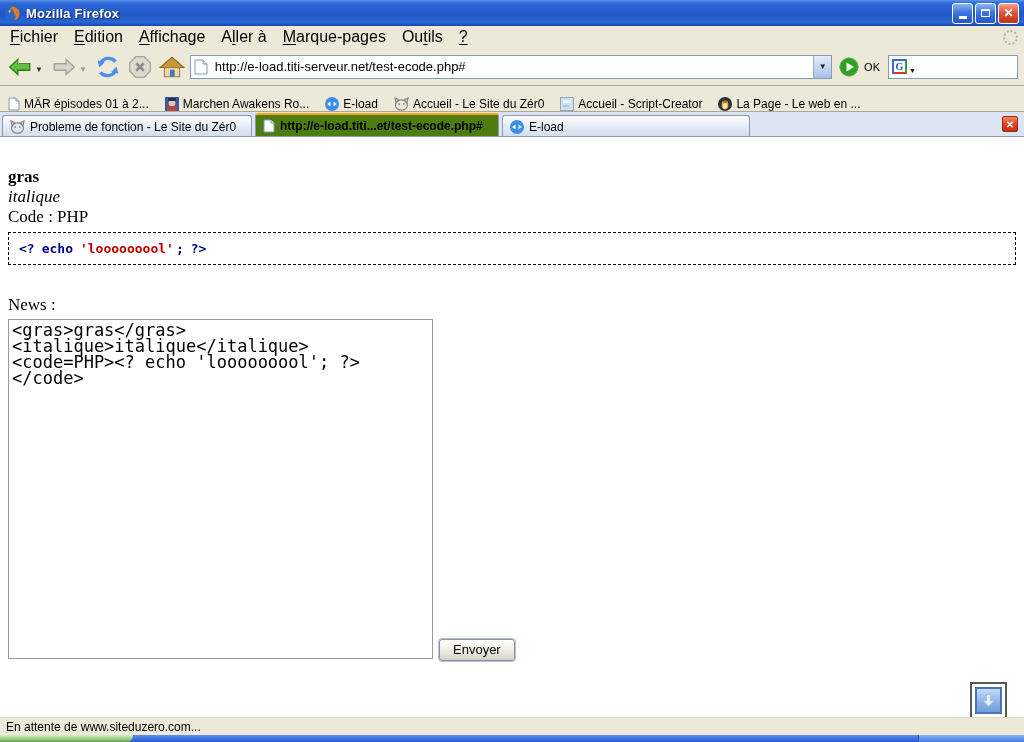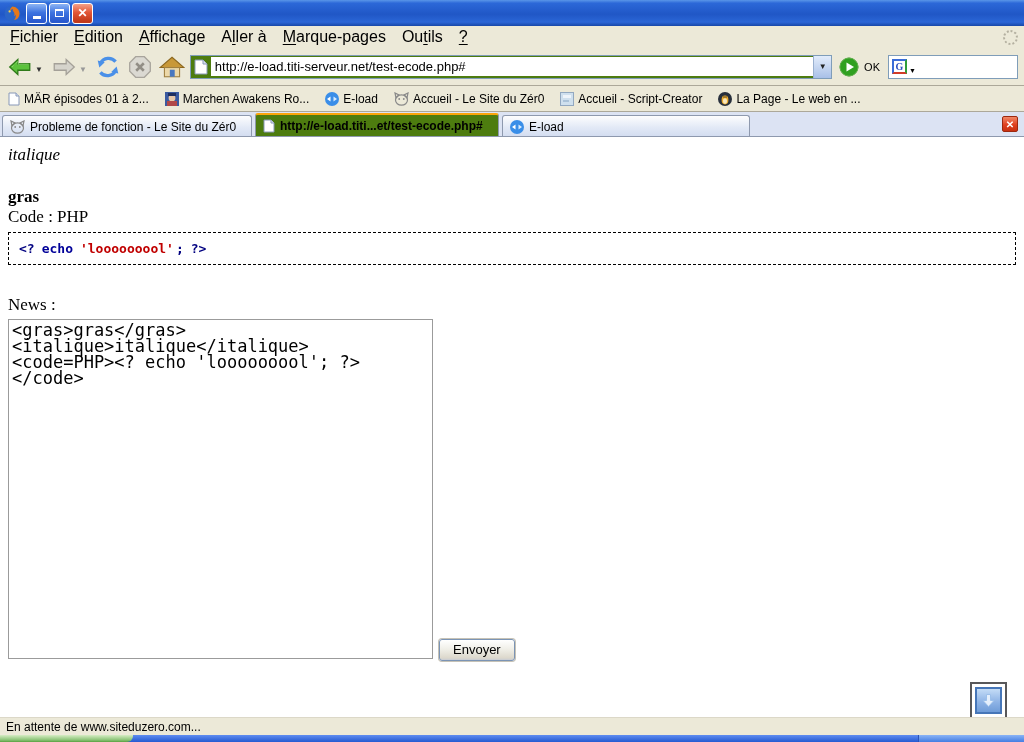--- a/index.html
+++ b/index.html
@@ -28,35 +28,35 @@
   .menu-item u { text-underline-offset:2px; }
   .throbber { margin-left:auto; margin-right:6px; width:15px; height:15px; border:2px dotted #b4b0a0; border-radius:50%; }
 
   
   .navbar { height:38px; flex:0 0 38px; display:flex; align-items:center; background:#ece9d8;
     padding:0 6px; border-bottom:1px solid #aca899; }
   .nav-group { display:flex; align-items:center; margin-right:4px; }
   .nav-btn { display:flex; align-items:center; justify-content:center; padding:1px; }
   .drop-caret { font-size:8px; color:#333; margin:6px 3px 0 1px; }
   .drop-caret.dim { color:#999; }
-  .urlbar { flex:1; height:24px; background:#4d7c0f; border:1px solid #7f9db9; display:flex; align-items:center;
+  .urlbar { flex:1; height:24px; background:#ffffff; border:1px solid #7f9db9; display:flex; align-items:center;
     margin:0 6px 0 4px; }
   .urlbar input { flex:1; border:none; outline:none; font-size:13px; font-family:"Liberation Sans",sans-serif; padding:2px 4px; }
   .url-drop { width:18px; height:22px; display:flex; align-items:center; justify-content:center;
     background:linear-gradient(180deg,#e2ecfb 0%,#c0d2ef 60%,#a8c0e8 100%); border-left:1px solid #9ab0cf; font-size:8px; color:#222; }
   .ok-label { font-size:11px; margin:0 8px 0 4px; }
   .searchbox { width:130px; height:24px; background:#fff; border:1px solid #7f9db9; display:flex; align-items:center; padding:0 3px; }
   .g-icon { width:15px; height:15px; border:2px solid; border-color:#3a6cd8 #2f9e3a #d23c28 #3a6cd8;
     display:flex; align-items:center; justify-content:center; background:#fff;
     font-size:10px; font-weight:bold; color:#2c50c0; font-family:"Liberation Serif",serif; }
   .search-caret { font-size:7px; color:#000; margin:8px 0 0 2px; }
   .searchbox input { flex:1; border:none; outline:none; min-width:0; font-size:12px; }
 
   
-  .bookmarksbar { height:26px; flex:0 0 26px; background:#ece9d8; display:flex; align-items:center;
+  .bookmarksbar { height:26px; flex:0 0 26px; background:#ece9d8; display:flex; align-items:flex-end;
     padding-left:8px; border-bottom:1px solid #aca899; }
   .bookmark { display:flex; align-items:center; margin-right:16px; font-size:12px; color:#000; }
   .bookmark .bicon { margin-right:4px; display:flex; }
 
   
   .tabbar { height:25px; flex:0 0 25px; background:#dce3f3; display:flex; align-items:flex-end; padding:2px 2px 0 2px; position:relative; }
   .tab { height:22px; display:flex; align-items:center; padding:0 7px; margin-right:3px; font-size:12px;
     border:1px solid #8e99ae; border-bottom:none; border-radius:3px 3px 0 0;
     background:linear-gradient(180deg,#fdfdfe 0%,#e2e9f6 55%,#d2dcf0 100%); overflow:hidden; white-space:nowrap; }
   .tab .ticon { margin-right:5px; display:flex; flex:0 0 auto; }
@@ -109,20 +109,21 @@
 <body>
 
 <div class="window">
 
   <div class="titlebar">
     <svg class="ff-icon" viewBox="0 0 17 17">
       <circle cx="8.5" cy="8.5" r="8" fill="#2b65c8"></circle>
       <path d="M8.5 1.5 a7 7 0 0 1 6.8 8.6 a6 6 0 0 1 -5.2 4.9 a7.5 7.5 0 0 0 1.8 -5.5 c-.4 1 -1 1.4 -1.8 1.6 c.8-1.8.4-3.4-.7-4.7 c-.6-.7-.9-1.5-.6-2.6 c-1 .3-1.7 1-1.9 2.1 c-.7-.3-.9-.9-.8-1.7 a7 7 0 0 1 2.4-2.7 z" fill="#e87818"></path>
       <circle cx="5.6" cy="6.4" r="1.1" fill="#f8d048"></circle>
     </svg>
+    <span class="title-text">Mozilla Firefox</span>
     <div class="win-btns">
       <div class="win-btn">
           <span class="glyph-min"></span>
         </div>
       <div class="win-btn">
           <span class="glyph-restore"></span>
         </div>
       <div class="win-btn close">
           <span class="glyph-close">✕</span>
         </div>
@@ -300,22 +301,22 @@
             <polygon points="2,7 5.5,4.5 5.5,9.5" fill="#fff"></polygon>
             <polygon points="12,7 8.5,4.5 8.5,9.5" fill="#d8ecff"></polygon>
           </svg>
       </span>
       <span>E-load</span>
     </div>
     <div class="tabbar-close">✕</div>
   </div>
 
   <div class="content">
+    <div class="line first bold">gras</div>
     <div class="line italic">italique</div>
-    <div class="line first bold">gras</div>
     <div class="line">Code : PHP</div>
     <div class="codebox"><span class="tok punct">&lt;?</span><a class="tok kw">echo</a><span class="tok str">'looooooool'</span><span class="tok semi">;</span><span class="tok punct">?&gt;</span></div>
     <div class="news-label">News :</div>
     <div class="form-row">
       <textarea class="news-textarea" spellcheck="false" style="">&lt;gras&gt;gras&lt;/gras&gt;
 &lt;italique&gt;italique&lt;/italique&gt;
 &lt;code=PHP&gt;&lt;? echo 'looooooool'; ?&gt;&lt;/code&gt;</textarea>
       <button class="submit-btn">Envoyer</button>
     </div>
     <div class="scroll-widget">

